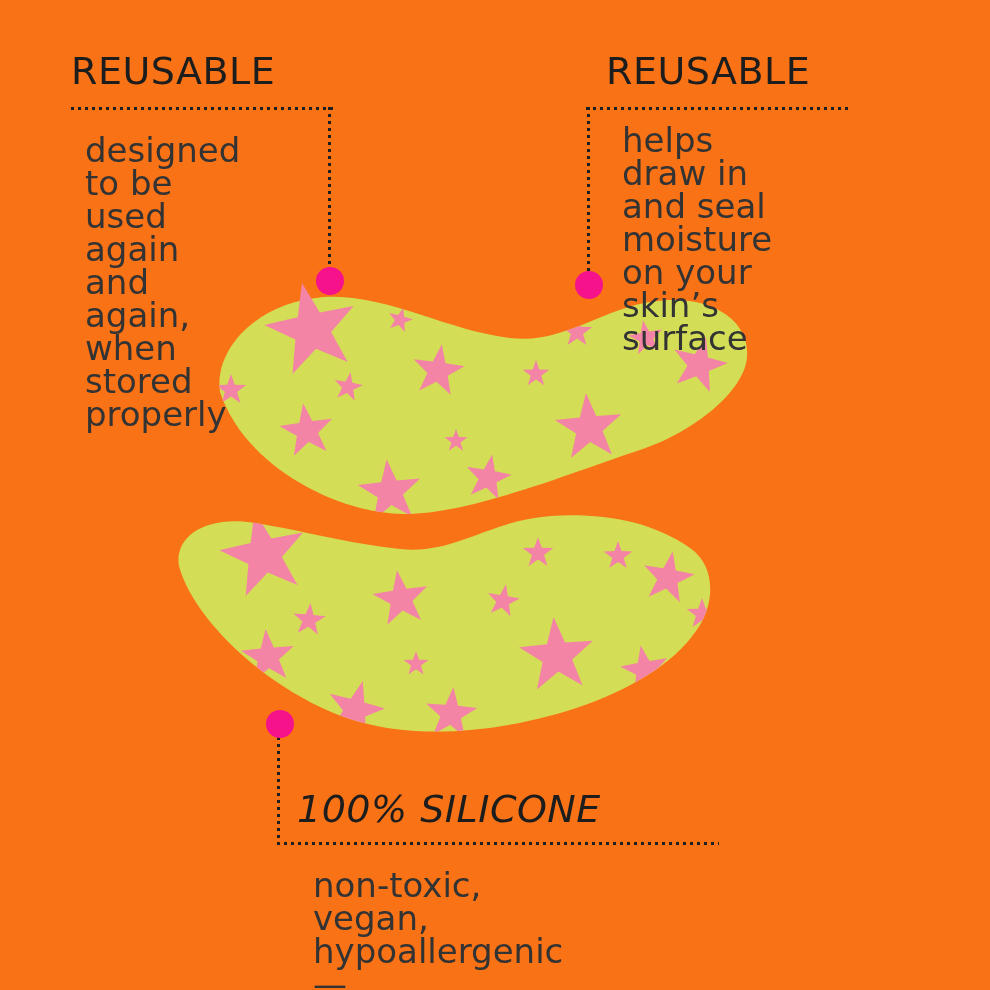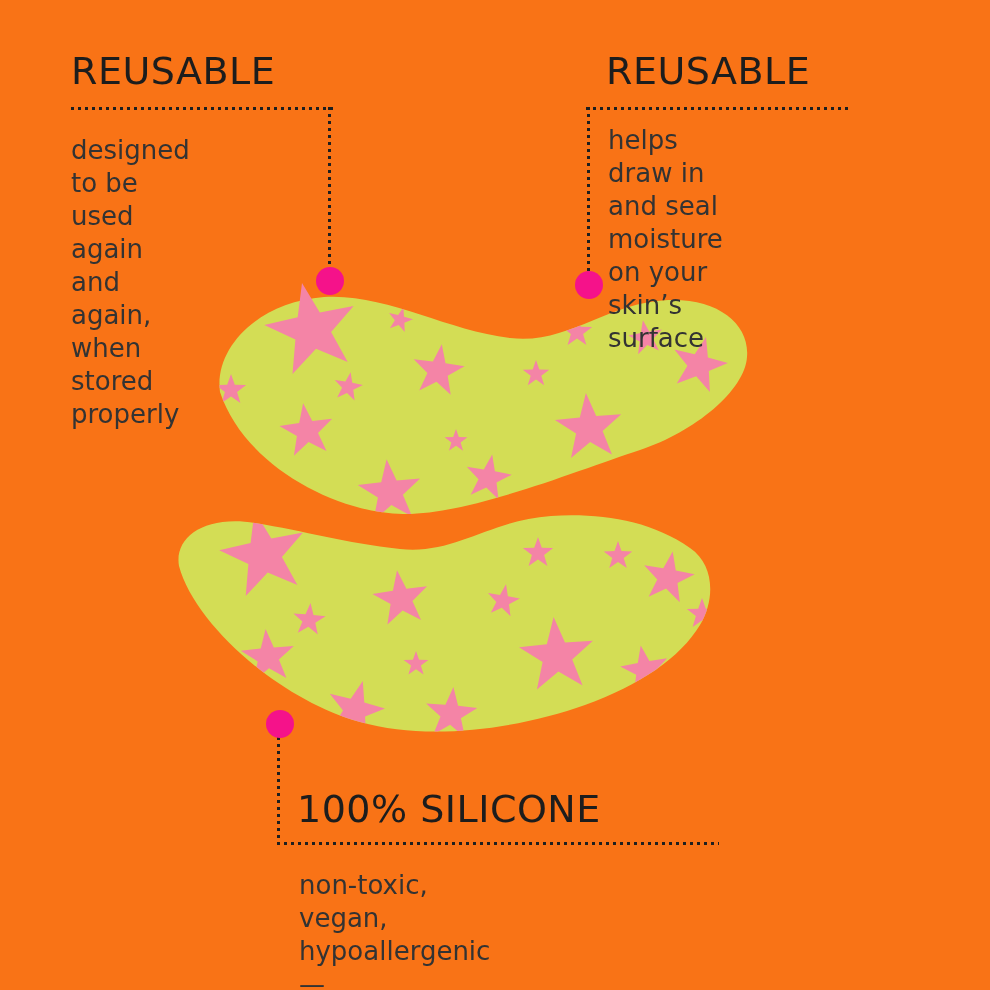--- a/index.html
+++ b/index.html
@@ -8,22 +8,23 @@
     font-family:"DejaVu Sans","Liberation Sans",sans-serif;
   }
   .canvas{position:absolute;inset:0;width:990px;height:990px;background:#f97316;padding-left:8px;}
 
   .callout{position:absolute;}
   .callout-title{
     font-size:38px;line-height:1;letter-spacing:0.5px;
     color:#1d1d1d;white-space:nowrap;
   }
   .callout-body{
-    font-size:26px;line-height:33px;color:#333333;
+    font-size:34px;line-height:33px;color:#333333;
     white-space:pre-line;
+    margin-left:14px;
   }
 
   .dotline-h{position:absolute;height:3px;}
   .dotline-v{position:absolute;width:3px;}
   .marker-dot{
     position:absolute;width:28px;height:28px;border-radius:50%;
   }
 
   #patch-svg{position:absolute;left:0;top:0;width:990px;height:990px;}
 </style>
@@ -96,21 +97,21 @@
     <div class="callout-title" id="hydrating-title" style="color: rgb(29, 29, 29); position: absolute; left: 598px; top: 52px;">REUSABLE</div>
     <div class="dotline-h" id="hydrating-hline" style="background-image: repeating-linear-gradient(to right, rgb(31, 31, 31) 0px, rgb(31, 31, 31) 3px, transparent 3px, transparent 7px); left: 578px; top: 107px; width: 262px;"></div>
     <div class="dotline-v" id="hydrating-vline" style="background-image: repeating-linear-gradient(rgb(31, 31, 31) 0px, rgb(31, 31, 31) 3px, transparent 3px, transparent 7px); left: 579px; top: 107px; height: 165px;"></div>
     <div class="marker-dot" id="hydrating-dot" style="background: rgb(245, 18, 138); left: 567px; top: 271px;"></div>
     <div class="callout-body" id="hydrating-body" style="color: rgb(51, 51, 51); position: absolute; left: 600px; top: 124px;">helps draw in and seal
 moisture on your
 skin’s surface</div>
   </div>
 
   <div class="callout">
-    <div class="callout-title" id="silicone-title" style="color: rgb(29, 29, 29); position: absolute; left: 289px; top: 790px;">100% SILICONE</div>
+    <div class="callout-title" id="silicone-title" style="color: rgb(29, 29, 29); position: absolute; left: 289px; top: 790px; font-style: italic;">100% SILICONE</div>
     <div class="dotline-h" id="silicone-hline" style="background-image: repeating-linear-gradient(to right, rgb(31, 31, 31) 0px, rgb(31, 31, 31) 3px, transparent 3px, transparent 7px); left: 269px; top: 842px; width: 442px;"></div>
     <div class="dotline-v" id="silicone-vline" style="background-image: repeating-linear-gradient(rgb(31, 31, 31) 0px, rgb(31, 31, 31) 3px, transparent 3px, transparent 7px); left: 269px; top: 737px; height: 107px;"></div>
     <div class="marker-dot" id="silicone-dot" style="background: rgb(245, 18, 138); left: 258px; top: 710px;"></div>
     <div class="callout-body" id="silicone-body" style="color: rgb(51, 51, 51); position: absolute; left: 291px; top: 869px;">non-toxic, vegan, hypoallergenic—
 safe and gentle for every skin type
 and texture</div>
   </div>
 
 </div>
 

